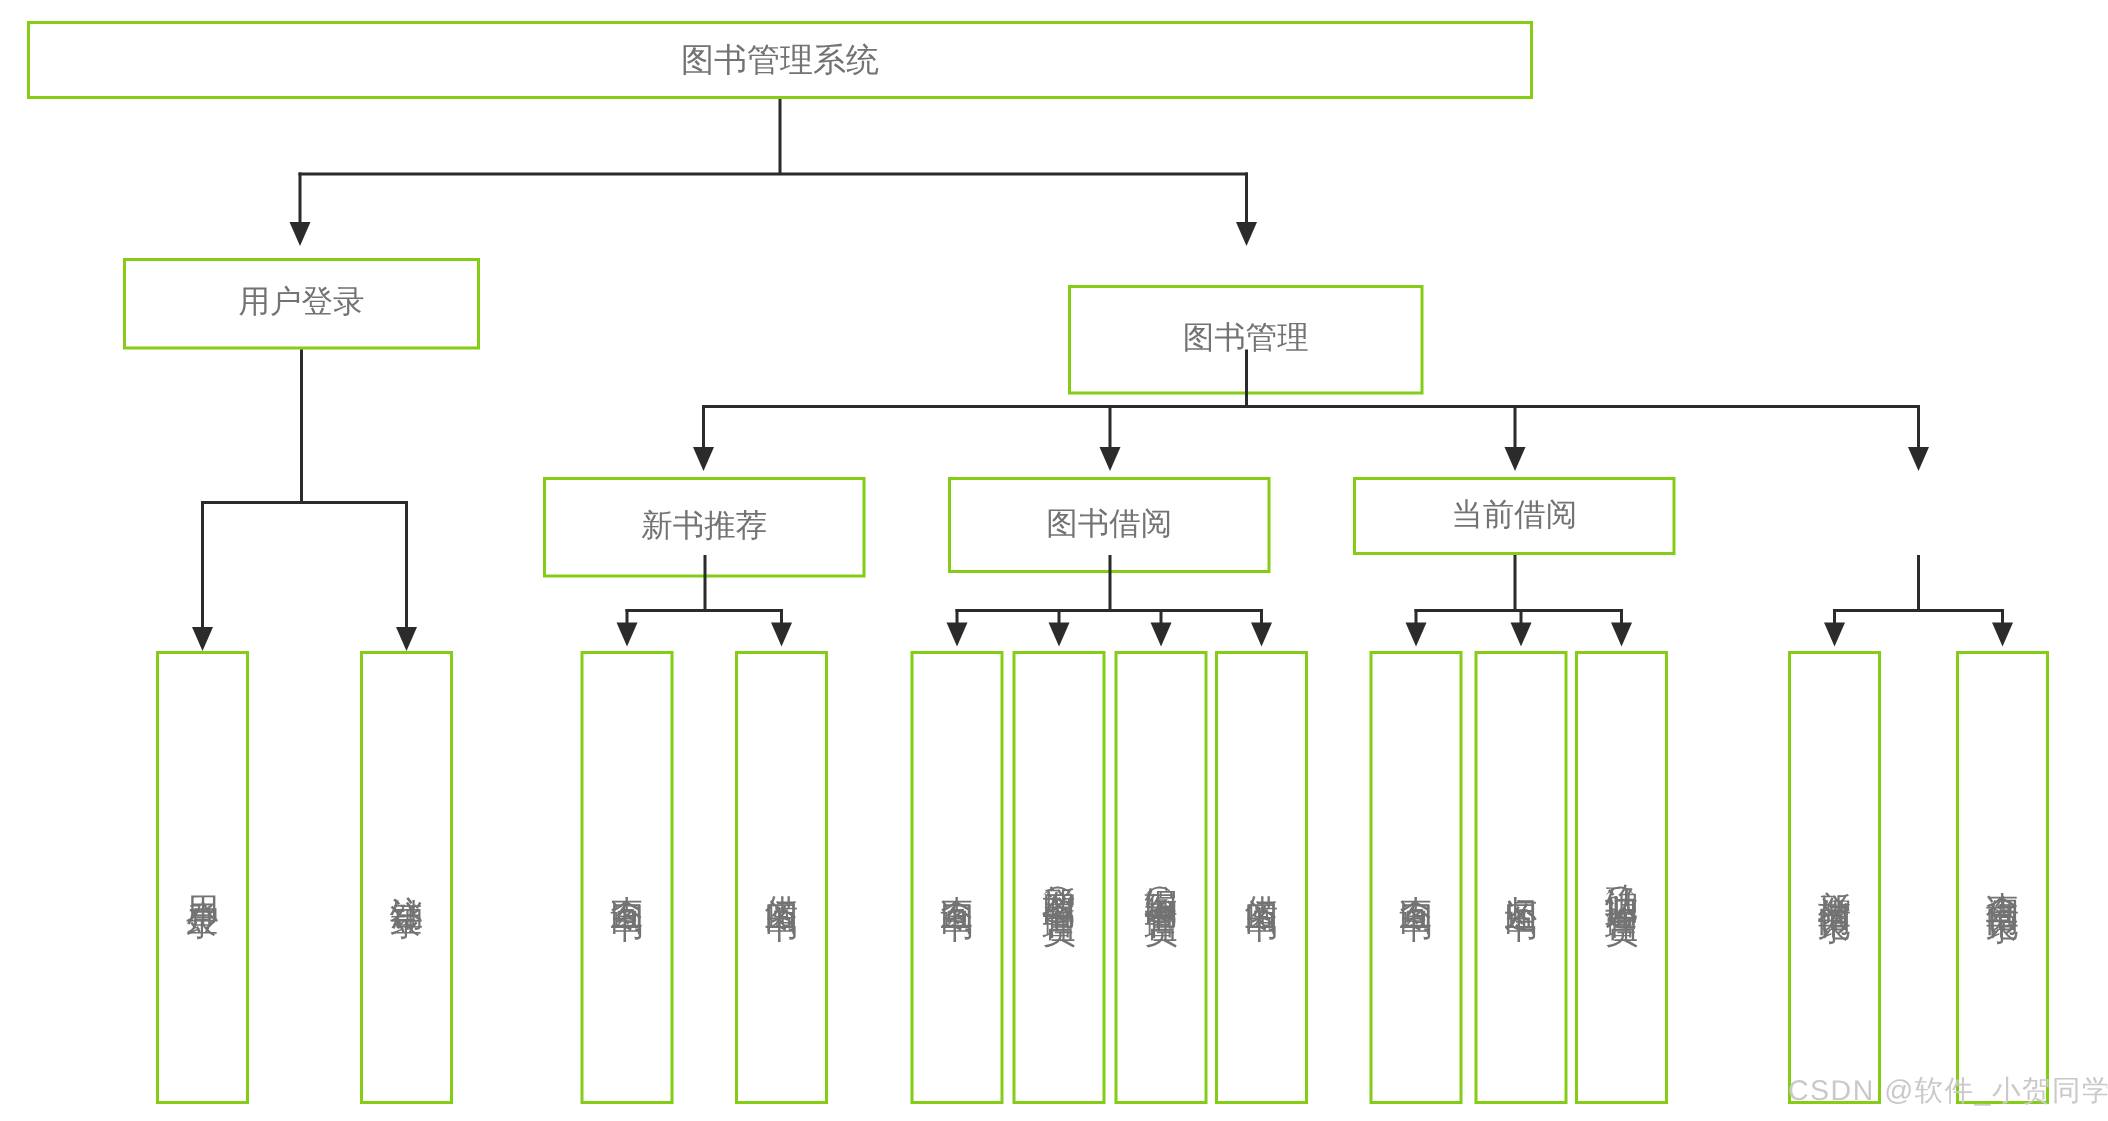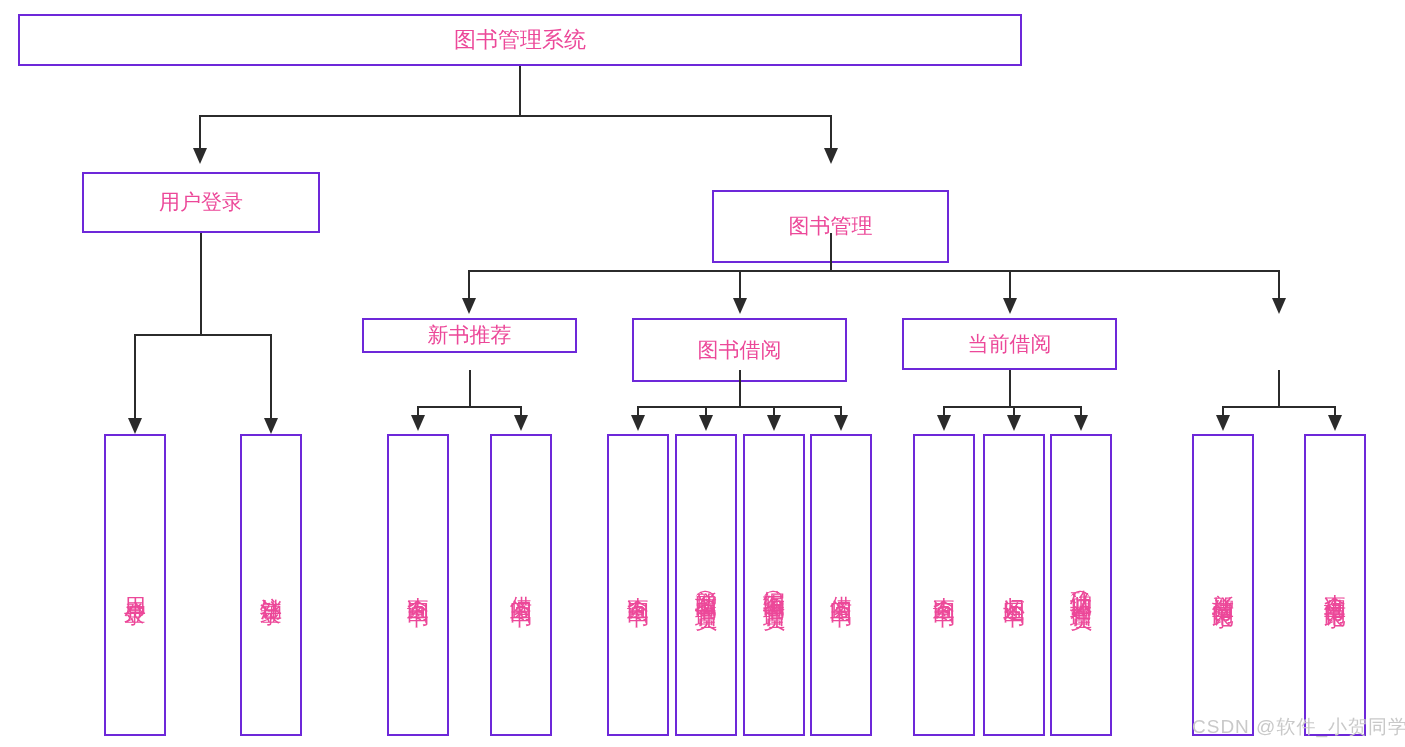--- a/index.html
+++ b/index.html
@@ -13,26 +13,26 @@
   #canvas {
     position: relative;
     width: 1405px;
     height: 747px;
     background: #ffffff;
     overflow: hidden;
   }
   .node {
     position: absolute;
     box-sizing: border-box;
-    border: 2px solid #6d28d9;
+    border: 2px solid #84cc16;
     background: #ffffff;
     display: flex;
     align-items: center;
     justify-content: center;
-    color: #ec4899;
+    color: #737373;
   }
   .node .lbl {
     text-align: center;
     line-height: 1.15;
     white-space: nowrap;
   }
   .node.horiz .lbl {
     font-size: 21px;
   }
   .node.root .lbl {
@@ -106,21 +106,21 @@
   <div class="edge h" style="left:468px; top:270px; width:812px;"></div>
   <div class="edge v" style="left:468px; top:270px; height:30px;"></div>
   <div class="arrow" style="left:462px; top:298px;"></div>
   <div class="edge v" style="left:739px; top:270px; height:30px;"></div>
   <div class="arrow" style="left:733px; top:298px;"></div>
   <div class="edge v" style="left:1009px; top:270px; height:30px;"></div>
   <div class="arrow" style="left:1003px; top:298px;"></div>
   <div class="edge v" style="left:1278px; top:270px; height:30px;"></div>
   <div class="arrow" style="left:1272px; top:298px;"></div>
 
-  <div class="node horiz" style="left:362px; top:318px; width:215px; height:35px;">
+  <div class="node horiz" style="left:362px; top:318px; width:215px; height:67px;">
     <span class="lbl">新书推荐</span>
   </div>
   <div class="node horiz" style="left:632px; top:318px; width:215px; height:64px;">
     <span class="lbl">图书借阅</span>
   </div>
   <div class="node horiz" style="left:902px; top:318px; width:215px; height:52px;">
     <span class="lbl">当前借阅</span>
   </div>
 
   <div class="edge v" style="left:469px; top:370px; height:38px;"></div>

